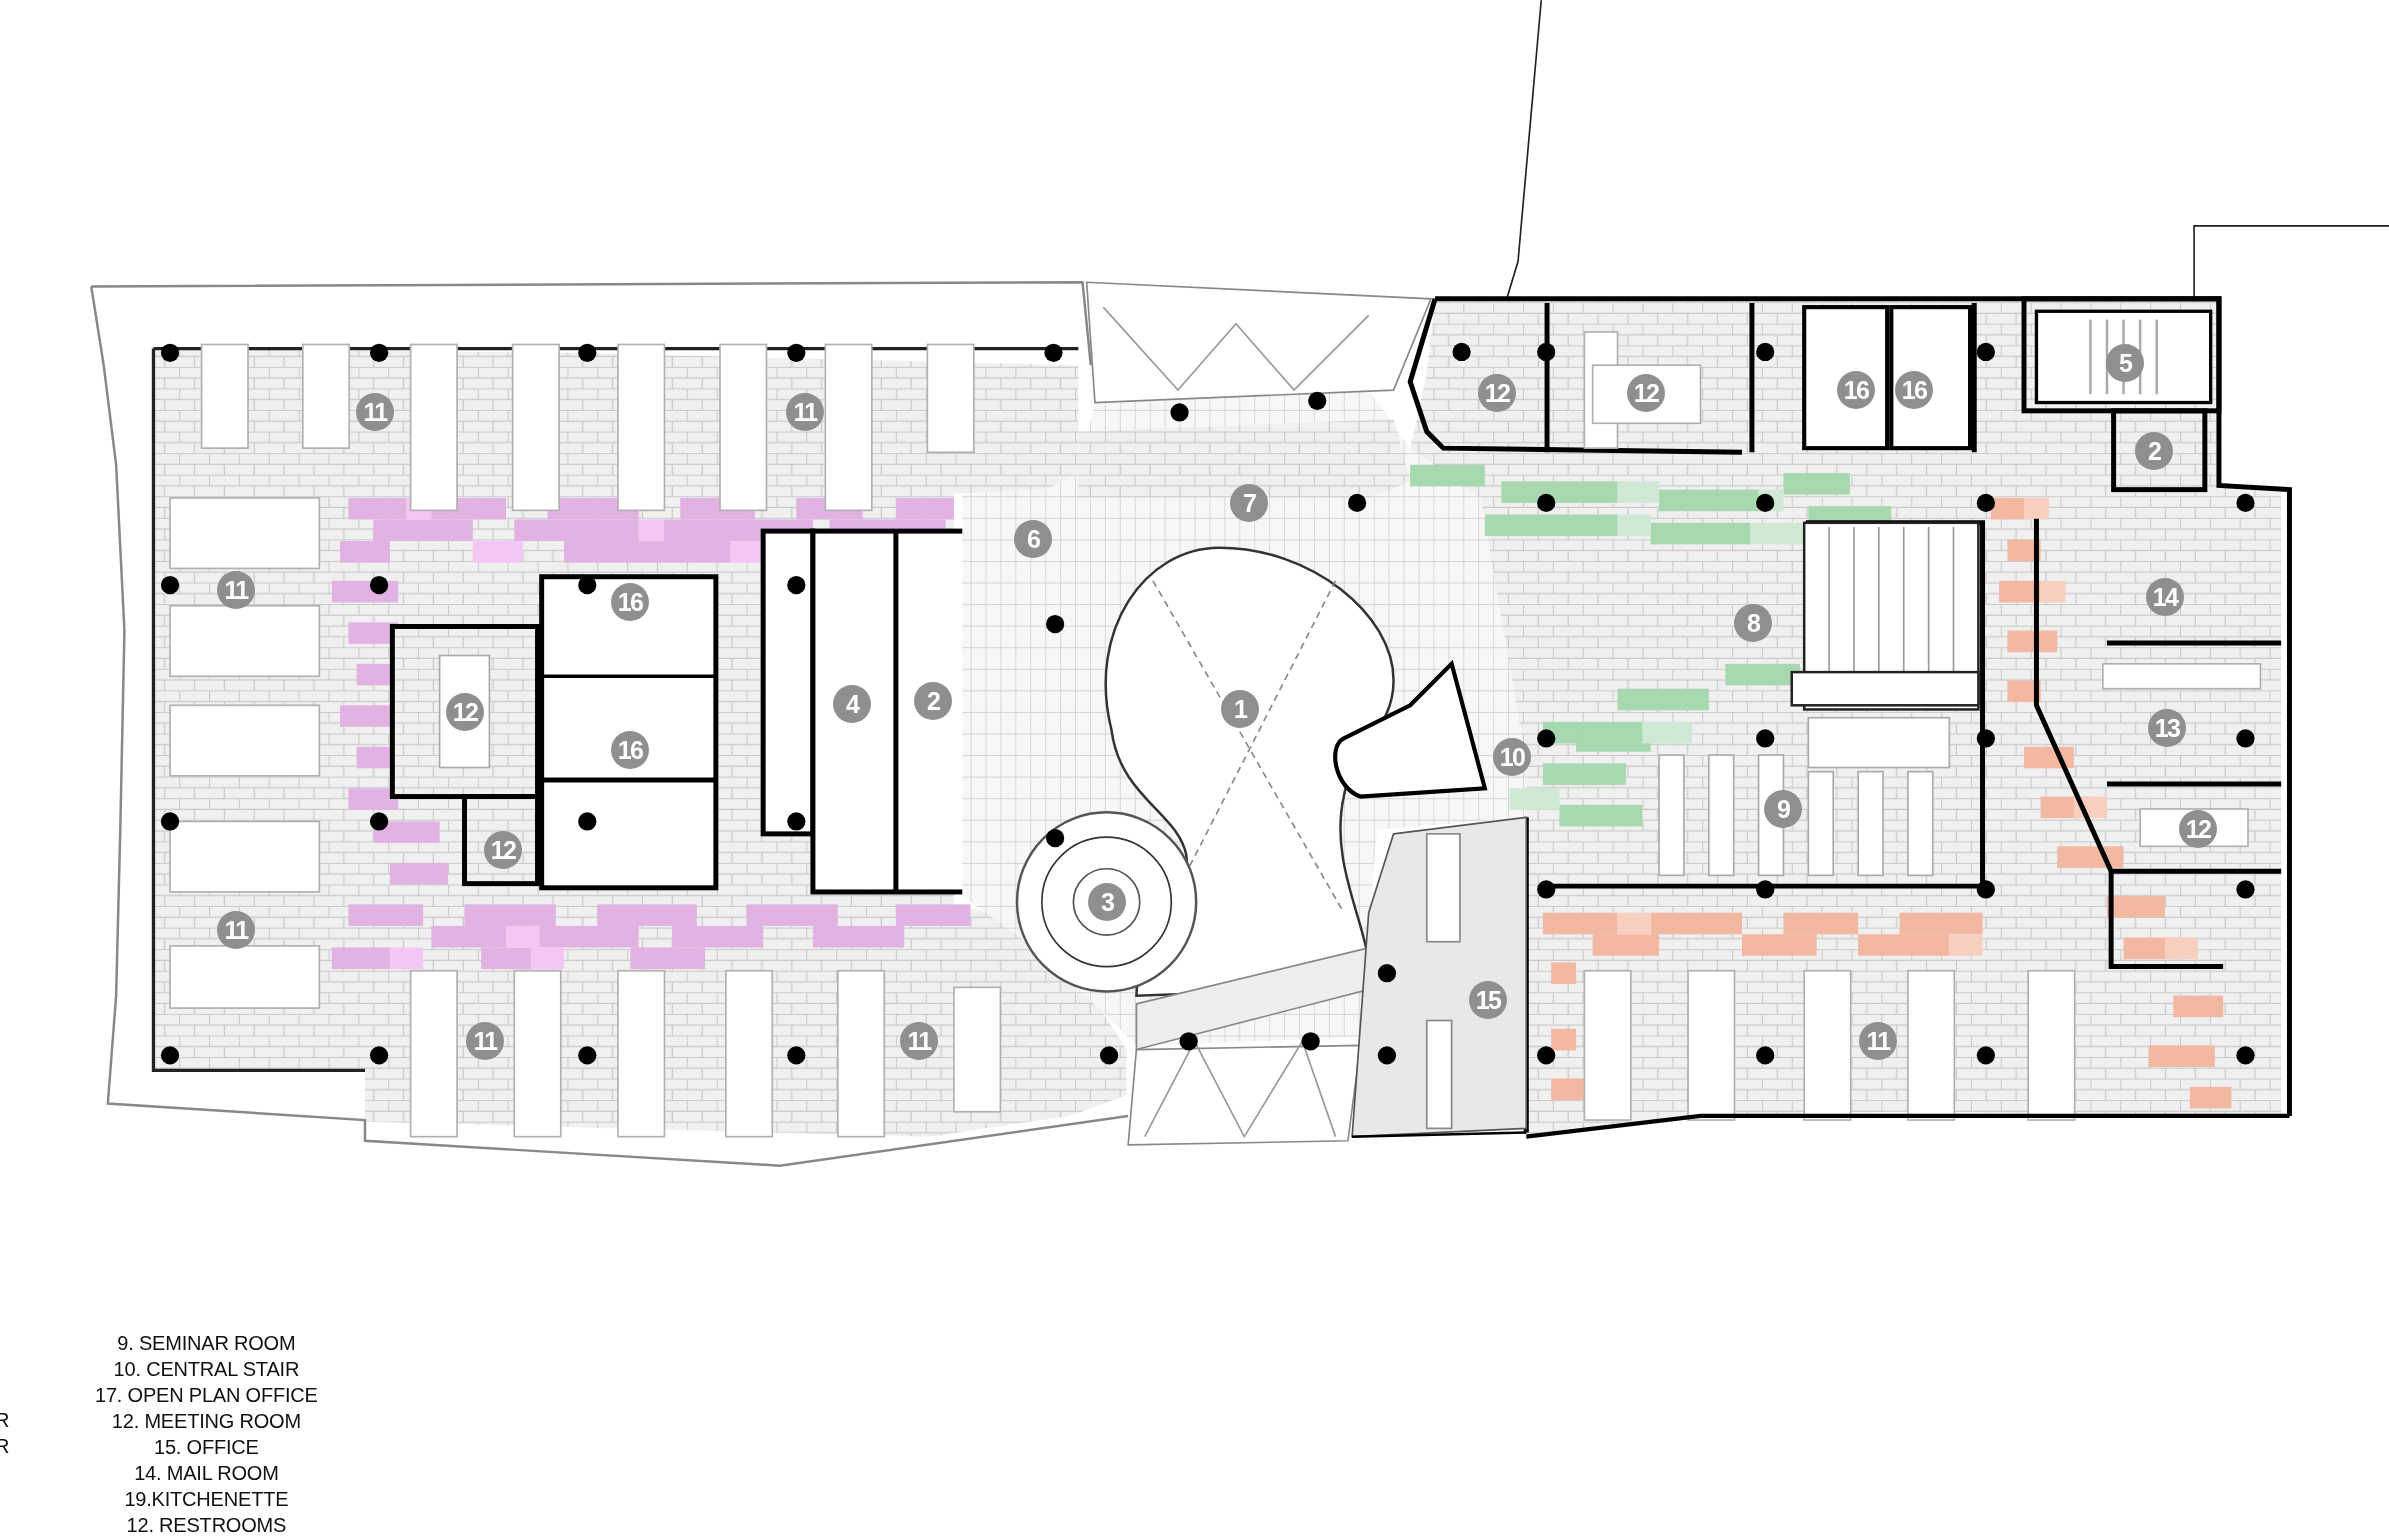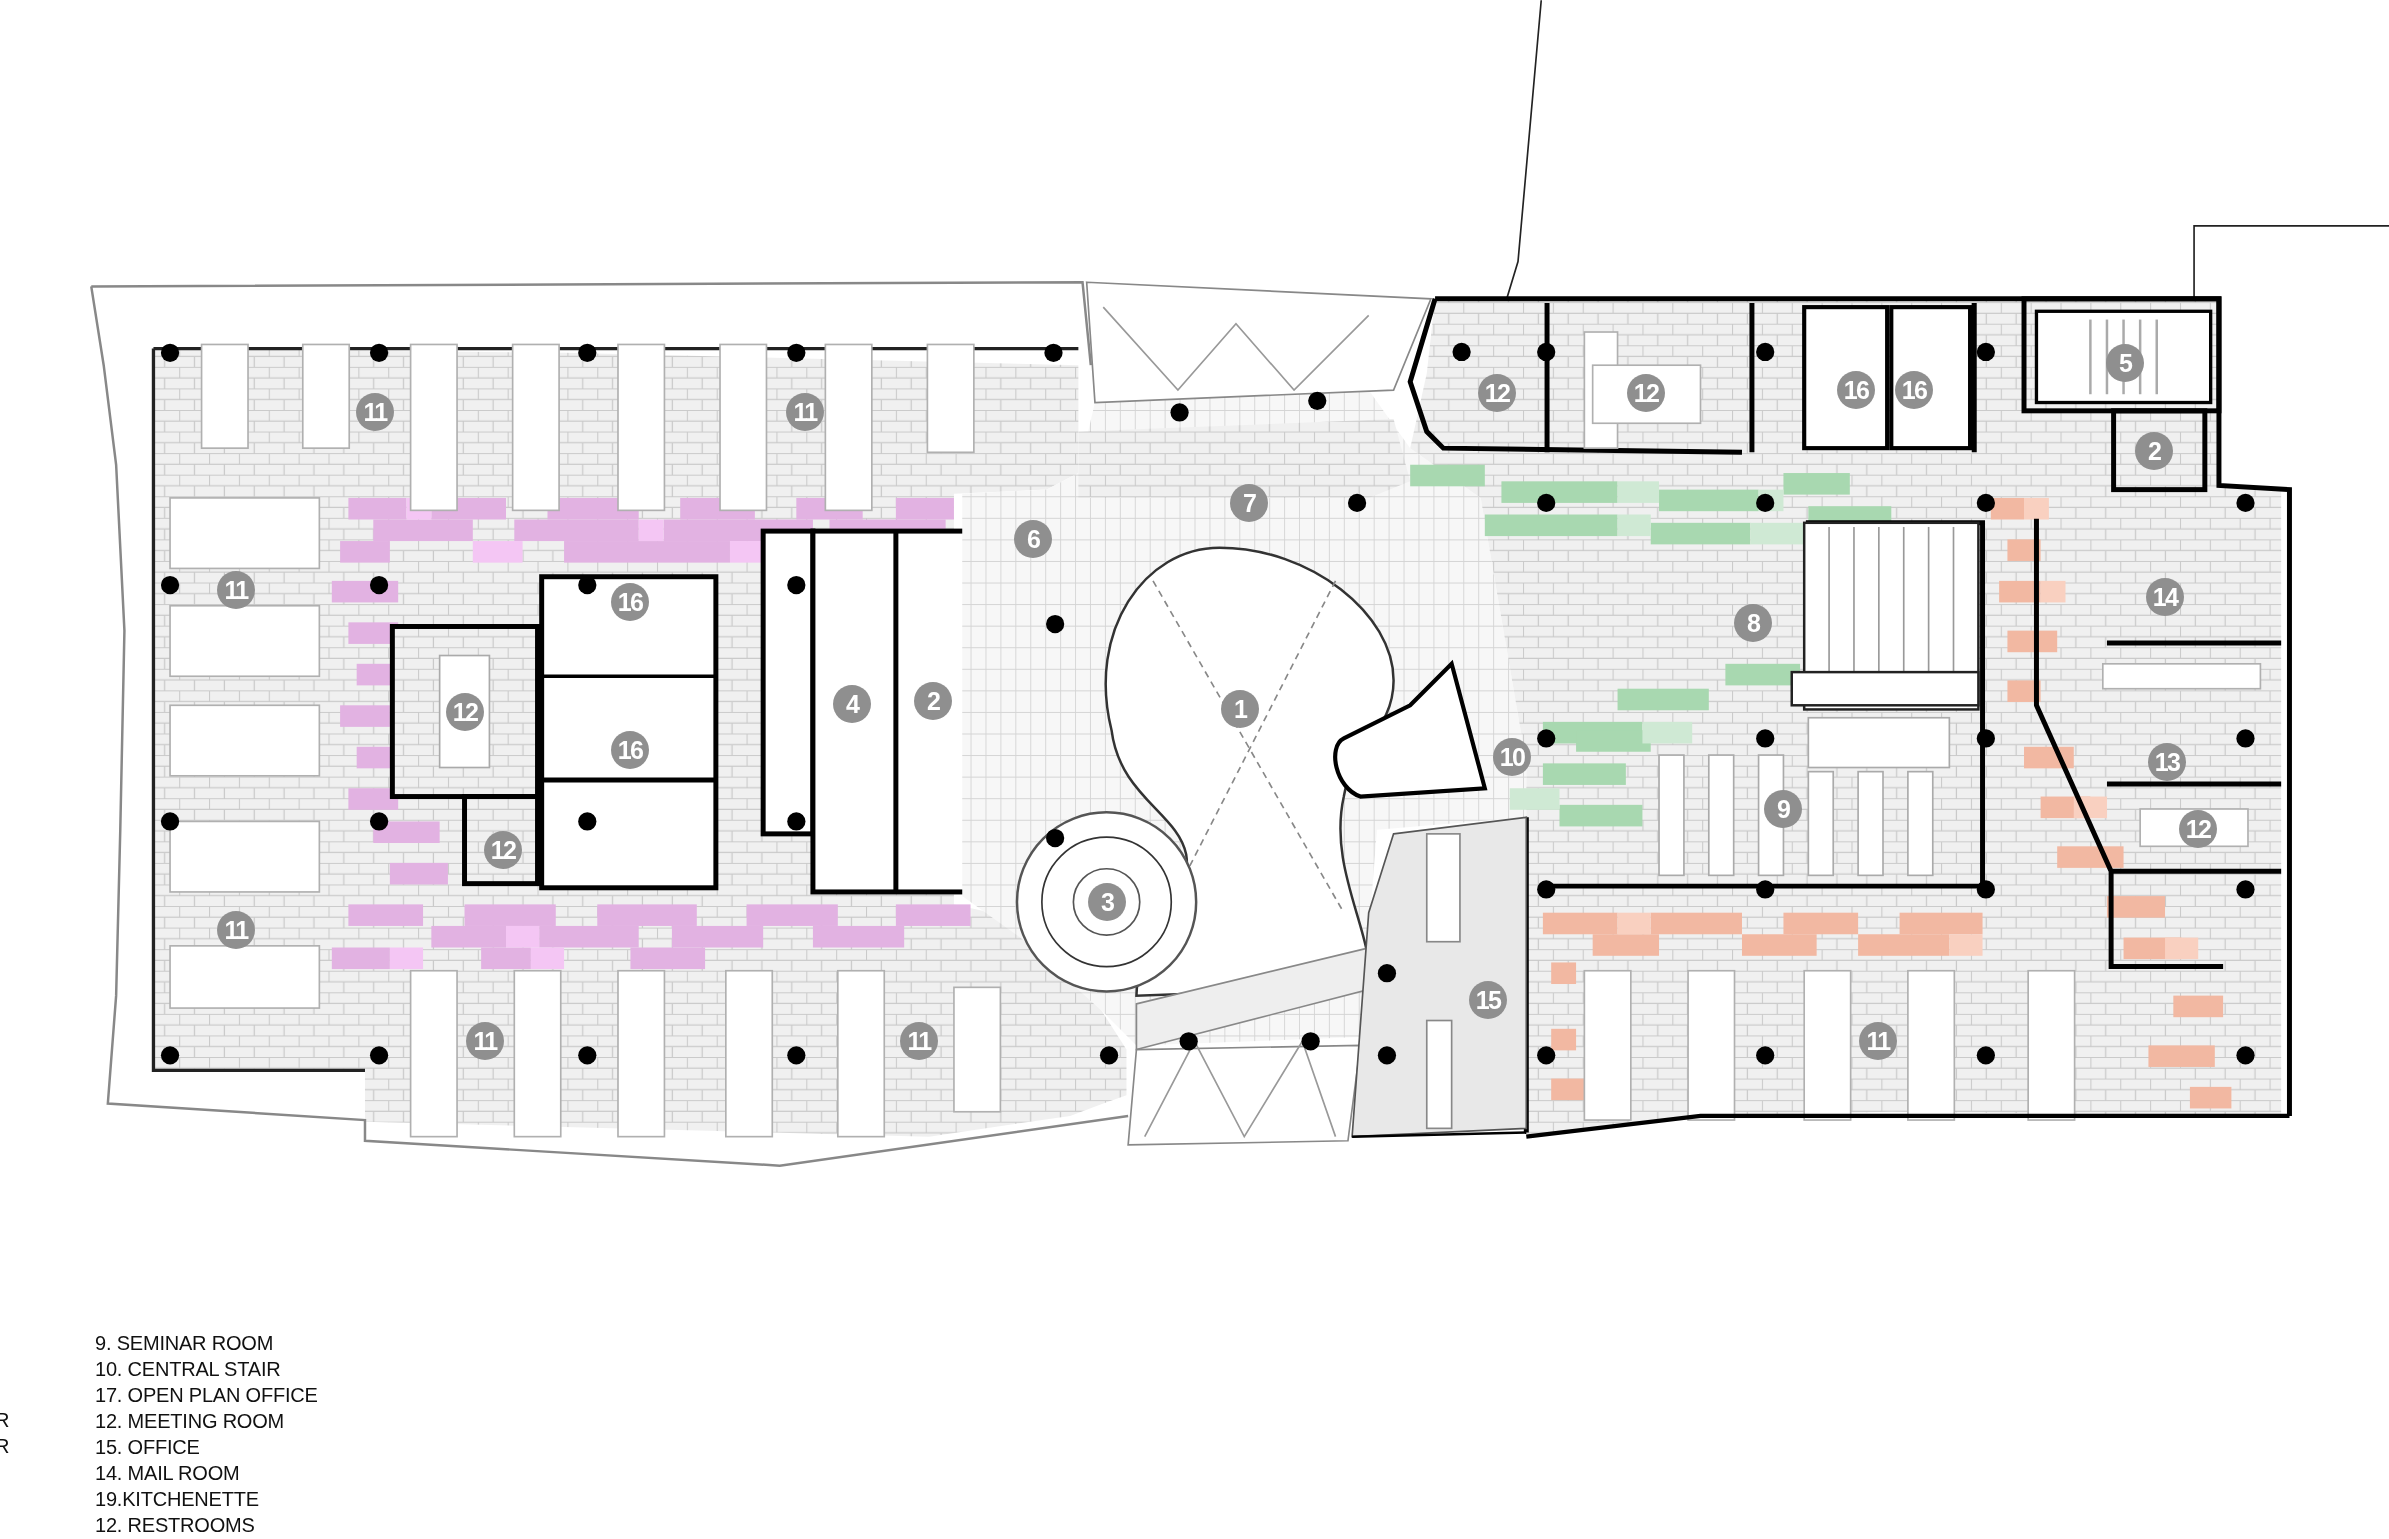--- a/index.html
+++ b/index.html
@@ -1,19 +1,19 @@
 <!DOCTYPE html>
 <html style="font-size:13.3px"><head>
 <meta charset="utf-8">
 <style>
   html, body { margin:0; padding:0; background:#ffffff; }
   body { width:2389px; height:1540px; position:relative; overflow:hidden; font-family:"Liberation Sans", sans-serif; }
   #plan { position:absolute; left:0; top:0; width:2389px; height:1540px; }
   .marker { position:absolute; width:38px; height:38px; margin-left:-19px; margin-top:-19px; border-radius:50%; background:#8f8f8f; color:#ffffff; font-family:"Liberation Sans", sans-serif; font-weight:bold; font-size:25px; line-height:38px; text-align:center; letter-spacing:-1.7px; }
-  .legend { position:absolute; left:95px; top:1330px; font-family:"Liberation Sans", sans-serif; font-size:20px; line-height:26px; color:#111; letter-spacing:-0.2px; }
+  .legend { position:absolute; left:95px; top:1330px; font-family:"Liberation Sans", sans-serif; font-size:20px; line-height:26px; color:#111; letter-spacing:-0.2px;text-align:center; }
   .legend-left { position:absolute; left:-5px; font-family:"Liberation Sans", sans-serif; font-size:20px; line-height:26px; color:#111; }
   .legend div { white-space:nowrap; }
 </style>
 </head>
 <body>
 
 <svg id="plan" width="2389" height="1540" viewBox="0 0 2880 1856" xmlns="http://www.w3.org/2000/svg">
   <defs>
     <pattern id="tiles" width="36" height="26" patternUnits="userSpaceOnUse">
       <rect width="36" height="26" fill="#f0f0f0"></rect>
@@ -338,21 +338,21 @@
     <div class="marker" style="left: 933px; top: 701px;">2</div>
     <div class="marker" style="left: 2154px; top: 451px;">2</div>
     <div class="marker" style="left: 2125px; top: 363px;">5</div>
     <div class="marker" style="left: 1033px; top: 539px;">6</div>
     <div class="marker" style="left: 1249px; top: 503px;">7</div>
     <div class="marker" style="left: 1240px; top: 709px;">1</div>
     <div class="marker" style="left: 1107px; top: 902px;">3</div>
     <div class="marker" style="left: 1512px; top: 757px;">10</div>
     <div class="marker" style="left: 1753px; top: 623px;">8</div>
     <div class="marker" style="left: 1783px; top: 809px;">9</div>
-    <div class="marker" style="left: 2167px; top: 707px; margin-top: 36px;">13</div>
+    <div class="marker" style="left: 2167px; top: 673px; margin-top: 36px;">13</div>
     <div class="marker" style="left: 2165px; top: 597px;">14</div>
     <div class="marker" style="left: 1488px; top: 1000px; text-align: center;">15</div>
   </div>
 
 <div class="legend-left" style="top:1407px;">R</div>
 <div class="legend-left" style="top:1433px;">R</div>
 <div class="legend">
   <div>9. SEMINAR ROOM</div>
   <div>10. CENTRAL STAIR</div>
   <div>17. OPEN PLAN OFFICE</div>

